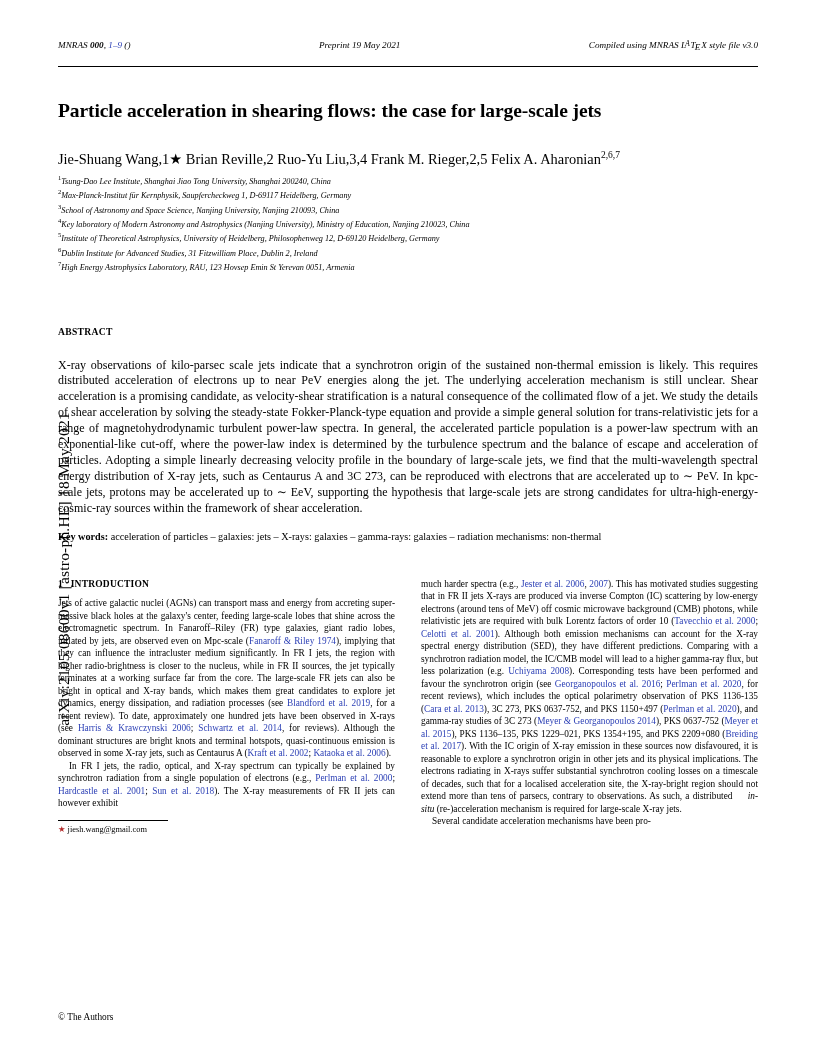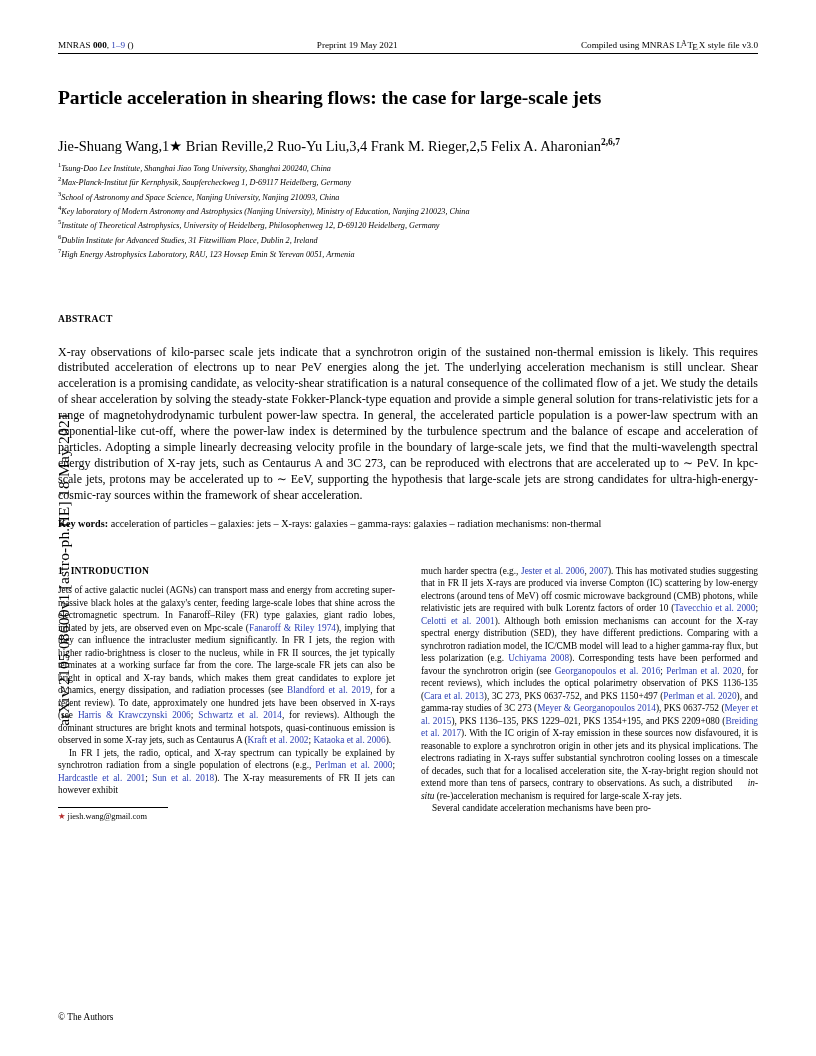--- a/index.html
+++ b/index.html
@@ -37,41 +37,42 @@
     top: 40px;
     width: 700px;
   }
   
   .runhead {
     display: flex;
     justify-content: space-between;
     align-items: baseline;
     font-size: 9.2px;
     font-family: "Liberation Serif", serif;
-    padding-bottom: 3px;
+    padding-bottom: 16px;
     border-bottom: 0.7px solid #000;
     width: 700px;
+    font-style: italic;
   }
   .runhead .left { white-space: nowrap; }
   .runhead .center { white-space: nowrap; }
   .runhead .right { white-space: nowrap; }
   .link { color: #2b3fb5; }
   h1.title {
     font-size: 19.5px;
     font-weight: bold;
     margin: 32px 0 0 0;
     line-height: 1.25;
     letter-spacing: -0.1px;
   }
   .authors {
     margin-top: 26px;
     font-size: 14.4px;
     line-height: 1.3;
   }
-  .authors sup { font-size: 9.5px; font-weight: bold; }
+  .authors sup { font-size: 9.5px; }
   .affils {
     margin-top: 4px;
     font-size: 8.2px;
     font-style: italic;
     line-height: 1.42;
   }
   .affils sup { font-style: normal; font-size: 6.6px; }
   .abstract-head {
     margin-top: 52px;
     font-size: 9.6px;

